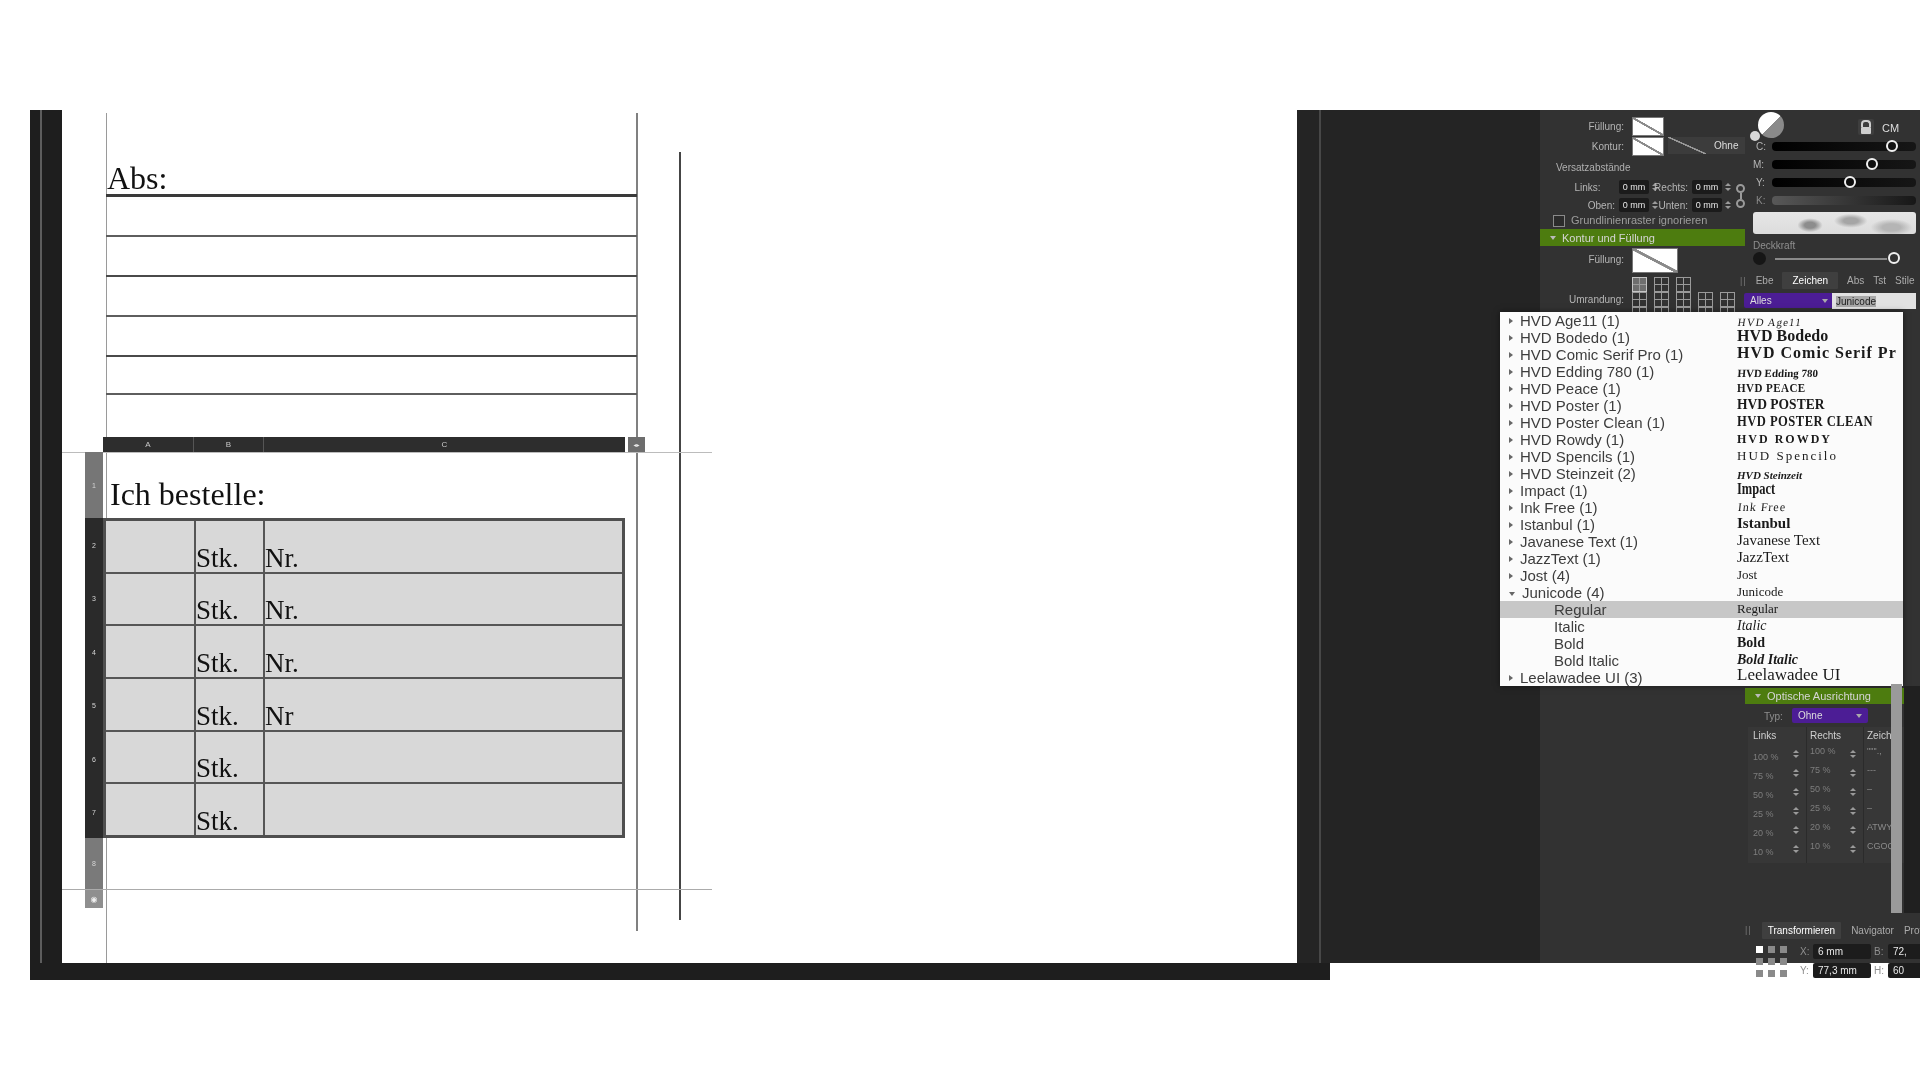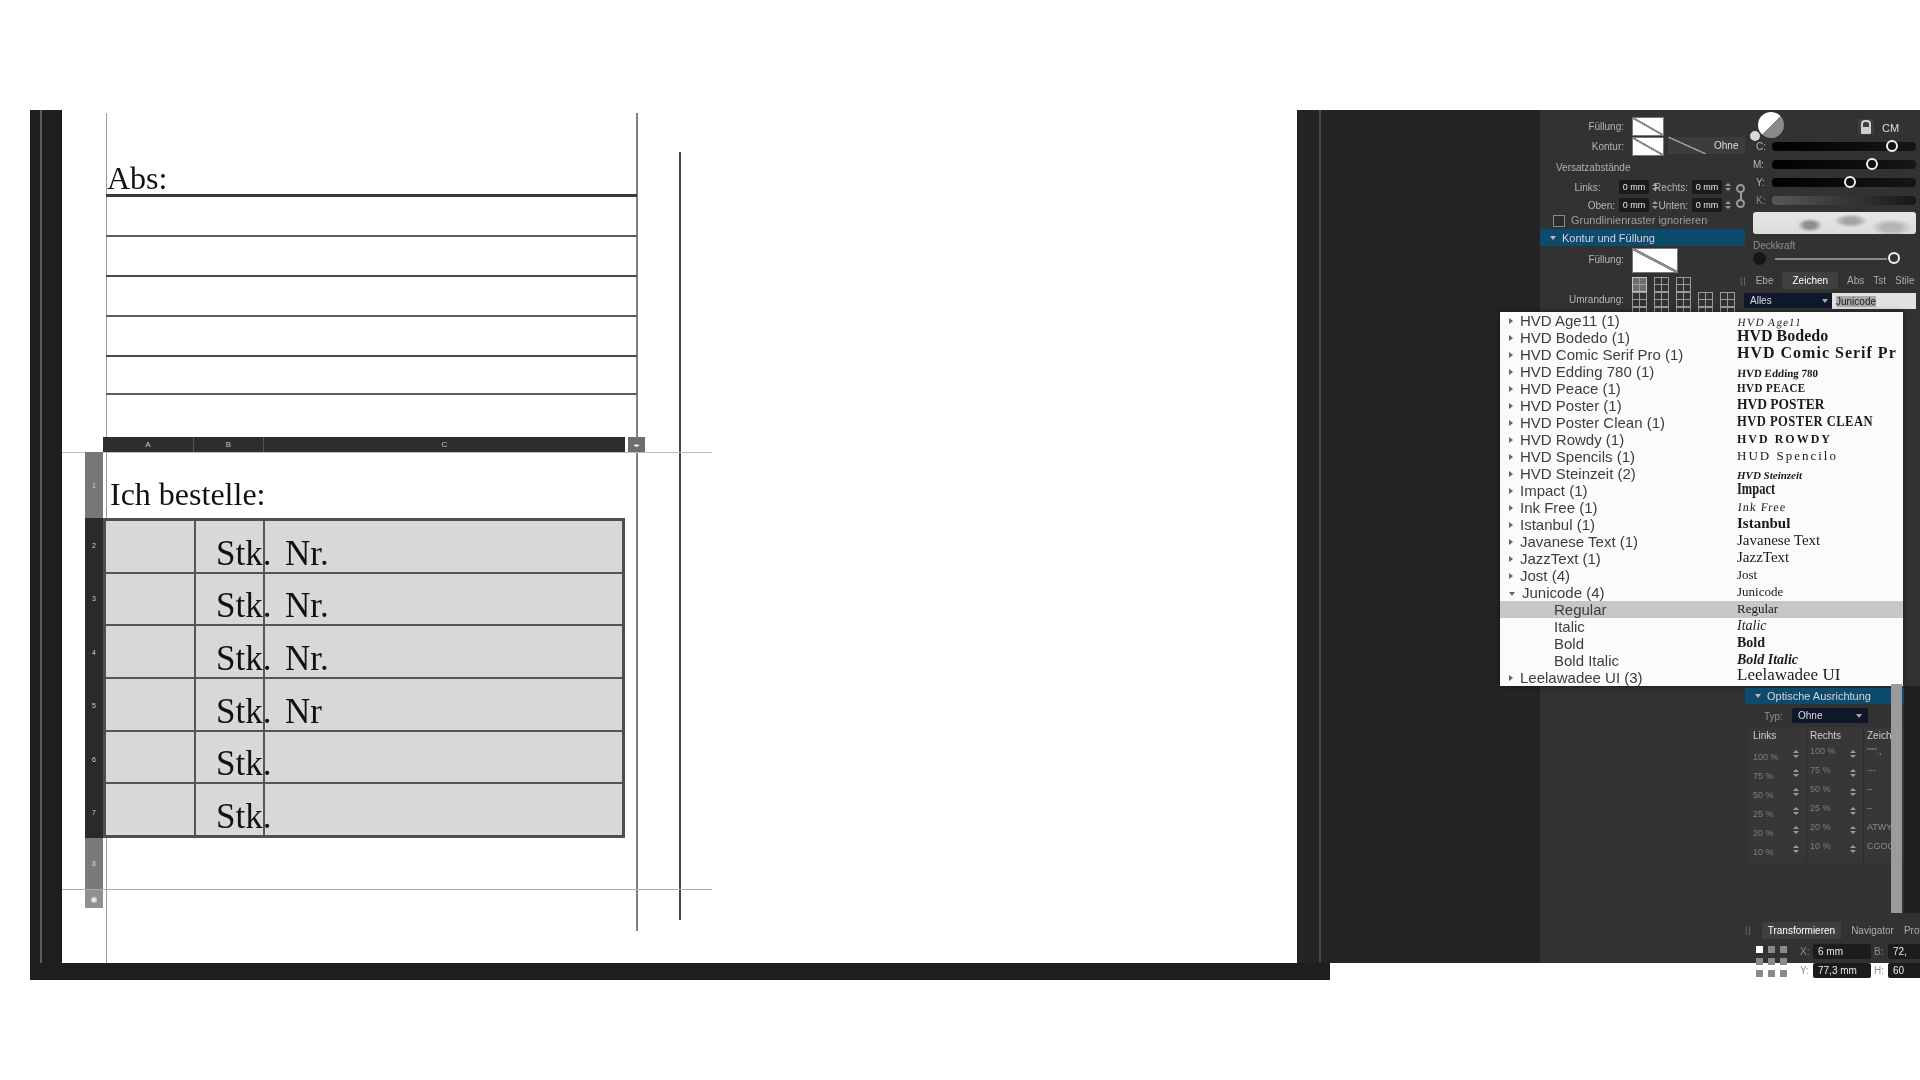--- a/index.html
+++ b/index.html
@@ -26,34 +26,34 @@
              font-size:8px;color:#c9c9c9;}
   .endcap{width:17px;height:15px;background:#6d6d6d;color:#eee;font-size:6px;display:flex;
           align-items:center;justify-content:center;}
   .rowhdr{width:18px;display:flex;align-items:center;justify-content:center;
           font-size:7px;color:#d5d5d5;}
   .tbl{background:#d8d8d8;border:3px solid #4f4f4f;display:flex;flex-direction:column;}
   .trow{flex:1;display:flex;border-top:2px solid #565656;}
   .trow:first-child{border-top:none;}
   .tcell{position:relative;border-right:2px solid #565656;}
   .tcell:last-child{border-right:none;}
-  .tcell .t{position:absolute;left:20px;bottom:-2px;font-size:35px;font-family:"Liberation Serif",serif;color:#111;}
+  .tcell .t{position:absolute;left:0;bottom:-2px;font-size:27px;font-family:"Liberation Serif",serif;color:#111;}
 
   
   .plabel{font-size:10px;color:#b5b5b5;text-align:right;}
   .pdim{font-size:10px;color:#8f8f8f;}
   .swatch{background:#fff;border:1px solid #777;
           background-image:linear-gradient(to top right,rgba(0,0,0,0) 46%,#8a8a8a 47%,#8a8a8a 53%,rgba(0,0,0,0) 54%);}
   .mminput{background:#1b1b1b;border-radius:2px;color:#e8e8e8;font-size:9px;display:flex;
            align-items:center;justify-content:center;height:14px;}
   .stp{display:flex;flex-direction:column;justify-content:center;gap:2px;height:14px;}
   .stp i{width:0;height:0;border-left:3px solid transparent;border-right:3px solid transparent;}
   .stp .up{border-bottom:3px solid #9a9a9a;}
   .stp .dn{border-top:3px solid #9a9a9a;}
-  .band{background:#0c4a6e;color:#d6d6d6;font-size:11px;display:flex;align-items:center;}
+  .band{background:#4d7c0f;color:#d6d6d6;font-size:11px;display:flex;align-items:center;}
   .chevd{width:0;height:0;border-top:4px solid #bbb;border-left:3px solid transparent;border-right:3px solid transparent;margin:0 6px 0 10px;}
   .gicon{width:13px;height:13px;border:1px solid #9a9a9a;
          background:linear-gradient(#9a9a9a,#9a9a9a) center/1px 100% no-repeat,
                     linear-gradient(#9a9a9a,#9a9a9a) center/100% 1px no-repeat;}
   .gicon.on{background-color:#6e6e6e;border-color:#c5c5c5;}
   .checkbox{width:10px;height:10px;border:1px solid #8a8a8a;background:#2b2b2b;}
 
   
   .slab{font-size:10px;color:#b5b5b5;}
   .strack{height:9px;border-radius:4px;background:linear-gradient(to right,#000,#161616);}
@@ -102,21 +102,21 @@
   .pv19{font-family:"Liberation Serif",serif;font-weight:bold;font-size:14px;}
   .pv20{font-family:"Liberation Serif",serif;font-weight:bold;font-style:italic;font-size:14px;}
   .pv21{font-family:"Liberation Sans";font-size:17px;}
 
   
   .oprow .v{font-size:9px;color:#7e7e7e;}
   .oprow .z{font-size:9px;color:#8a8a8a;}
 
   .din{background:#1c1c1c;border-radius:2px;color:#e8e8e8;font-size:10px;display:flex;
        align-items:center;padding:0 5px;height:15px;}
-  .ddown{background:#0f172a;border-radius:2px;color:#ddd;font-size:10px;display:flex;
+  .ddown{background:#4c1d95;border-radius:2px;color:#ddd;font-size:10px;display:flex;
          align-items:center;height:15px;padding:0 6px;justify-content:space-between;}
   .ddown .ar{width:0;height:0;border-top:4px solid #aaa;border-left:3px solid transparent;border-right:3px solid transparent;margin-left:6px;}
 
   .anchor{display:grid;grid-template-columns:repeat(3,7px);grid-template-rows:repeat(3,7px);gap:5px;}
   .anchor i{background:#8a8a8a;}
   .anchor i.on{background:#ffffff;}
 
   .chainlink{width:9px;height:9px;border:2px solid #9a9a9a;border-radius:50%;box-sizing:border-box;}
   .lockbody{width:10px;height:7px;background:#cfcfcf;border-radius:1px;}
   .lockarc{width:6px;height:5px;border:2px solid #cfcfcf;border-bottom:none;border-radius:4px 4px 0 0;margin:0 auto;}

